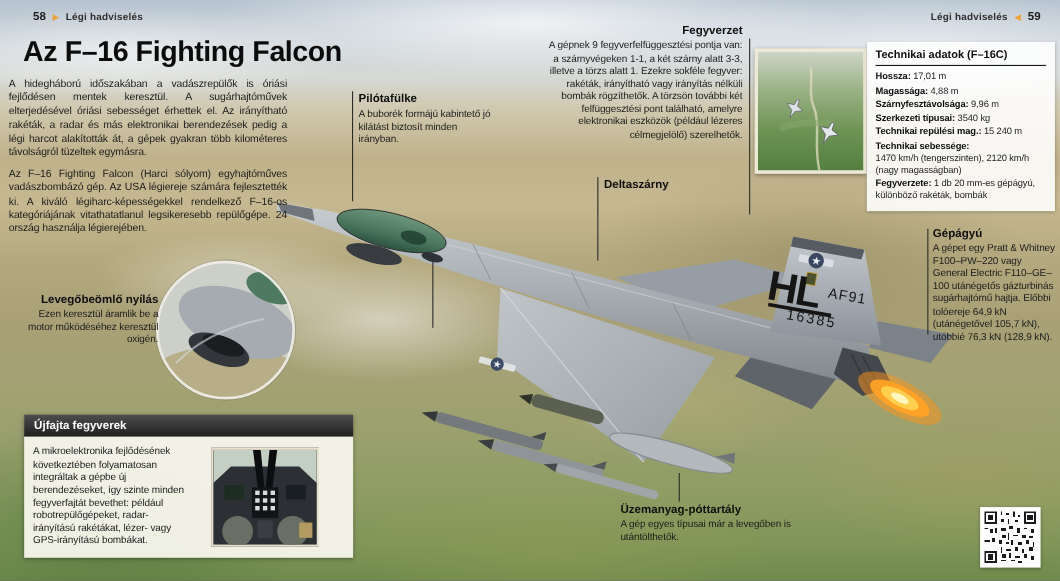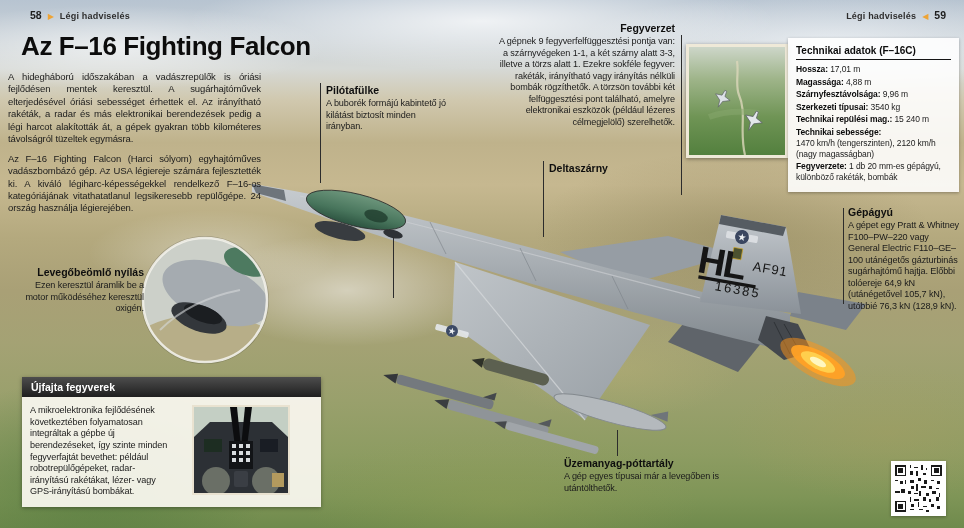--- a/index.html
+++ b/index.html
@@ -47,21 +47,21 @@
   #ln-gepagyu{left:393px;top:237px;height:61px;}
   #ln-uzemanyag{left:617px;top:430px;height:26px;}
   .techbox{position:absolute;left:788px;top:38px;width:171px;background:rgba(255,255,255,.88);
     padding:7px 8px 7px;box-sizing:border-box;box-shadow:0 1px 3px rgba(0,0,0,.3);}
   .tech-title{font-size:10px;font-weight:bold;color:#0c0c0c;border-bottom:1.5px solid #151515;padding-bottom:3px;margin-bottom:4px;}
   .trow{font-size:8.5px;line-height:1.3;color:#1c1c1c;margin-bottom:1.5px;letter-spacing:-.1px;}
   .trow b{color:#0c0c0c;}
   .trow.blk b{display:block;}
   .newbox{position:absolute;left:22px;top:377px;width:299px;box-shadow:0 1px 4px rgba(0,0,0,.35);}
   .newbox-hdr{background:linear-gradient(180deg,#4d4d4d,#1f1f1f);color:#fff;font-weight:bold;font-size:10.5px;padding:4px 9px;}
-  .newbox-body{background:rgba(250,247,240,.93);padding:8px 8px 9px;display:flex;gap:24px;align-items:flex-start;}
+  .newbox-body{background:rgba(250,247,240,.93);padding:8px 8px 9px;display:flex;gap:24px;align-items:center;}
   .newbox-text{font-size:9.1px;line-height:1.28;color:#1b1b1b;width:138px;letter-spacing:-.1px;}
   .cockpit{width:98px;height:90px;border:2px solid #e9e2d0;box-sizing:border-box;background:#222;flex:none;}
   .inset{position:absolute;left:686px;top:44px;width:102px;height:114px;background:#efe9d8;padding:3px;box-sizing:border-box;box-shadow:0 1px 4px rgba(0,0,0,.4);}
   .qr{position:absolute;left:891px;top:461px;width:55px;height:55px;background:#fff;padding:4px;box-sizing:border-box;box-shadow:0 1px 3px rgba(0,0,0,.3);}
   svg{display:block;}
 </style>
 </head>
 <body>
 
 <div class="page">

